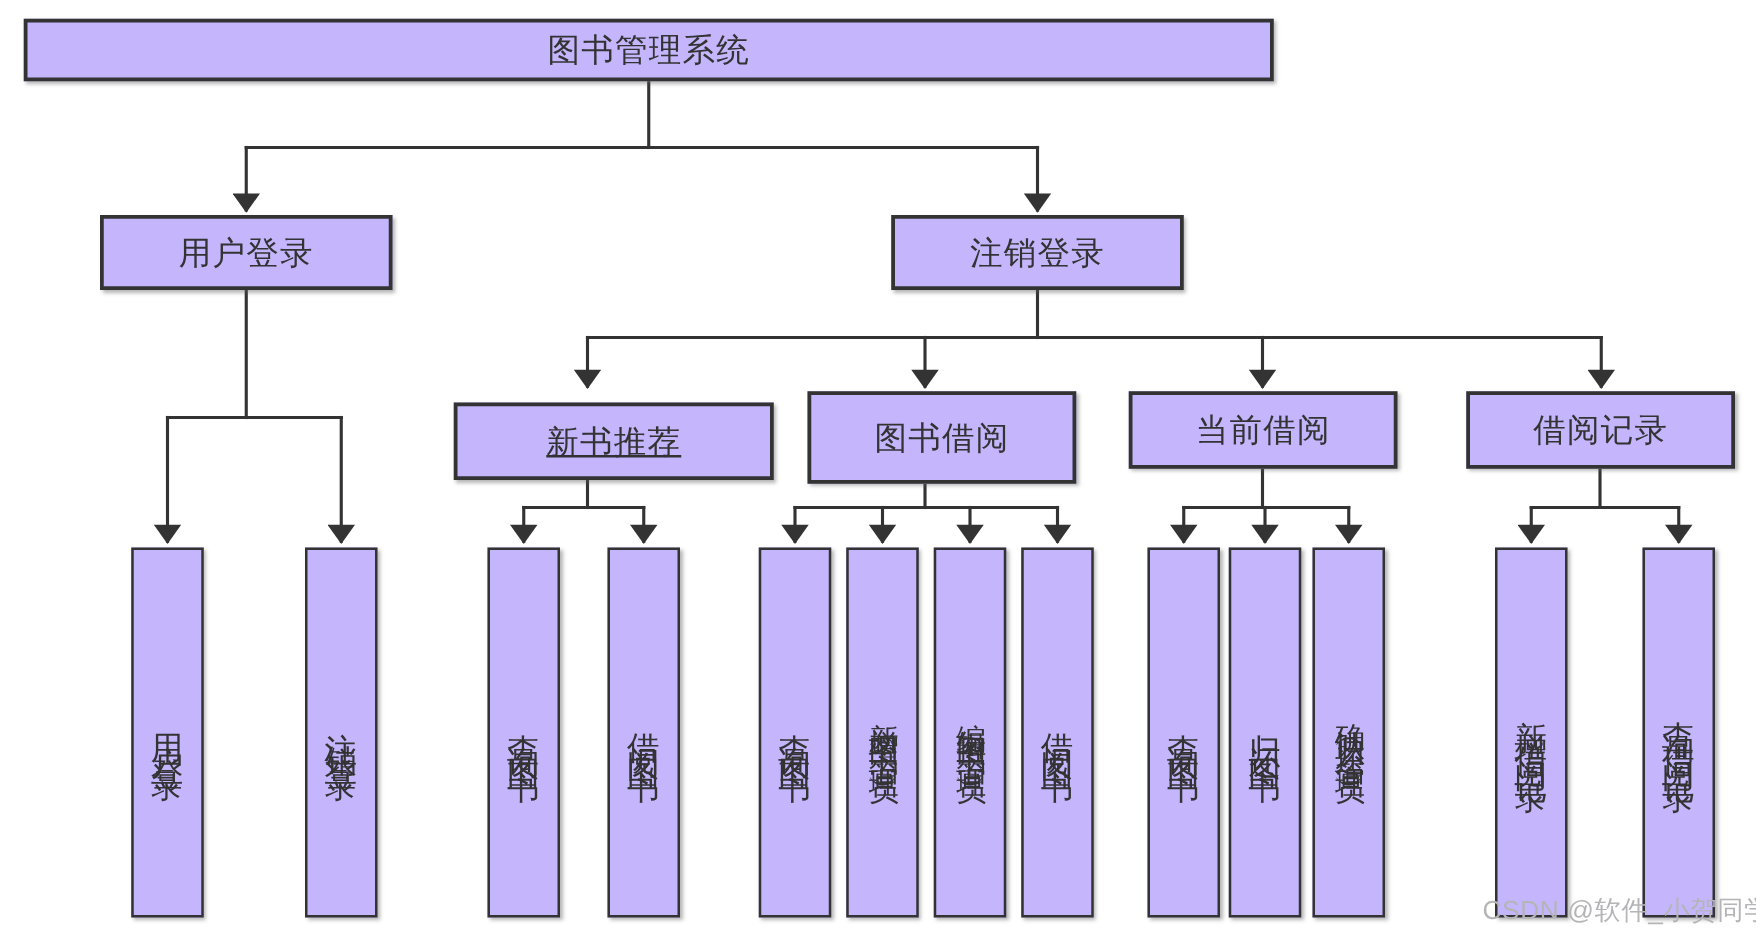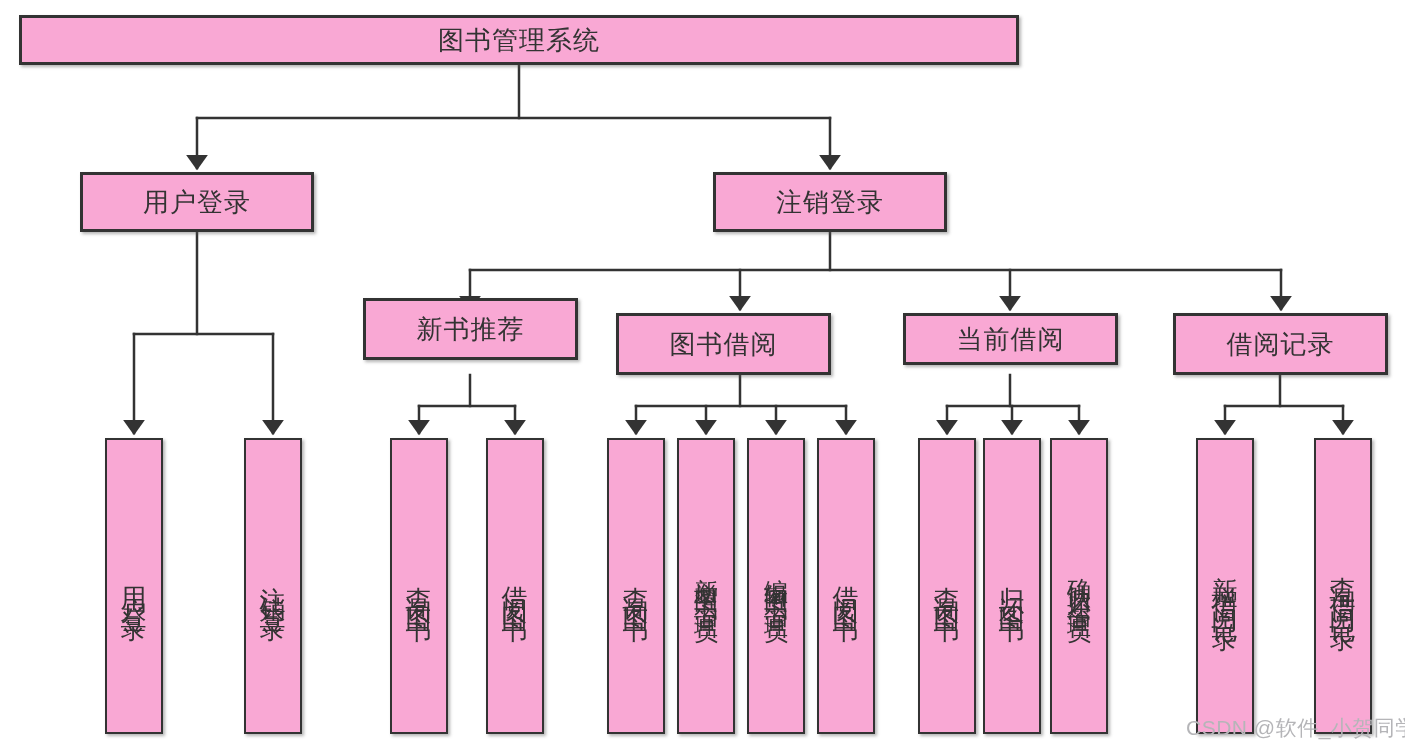--- a/index.html
+++ b/index.html
@@ -3,21 +3,21 @@
 <meta charset="utf-8">
 <style>
   html,body{margin:0;padding:0;background:#ffffff;}
   body{font-family:"Liberation Sans","DejaVu Sans",sans-serif;}
   .canvas{
     position:relative;width:1405px;height:747px;background:#ffffff;overflow:hidden;
   }
   .wires{position:absolute;left:0;top:0;z-index:0;}
   .box{
     position:absolute;box-sizing:border-box;z-index:1;
-    background:#f9a8d4;border:3px solid #333333;
+    background:#c4b5fd;border:3px solid #333333;
     box-shadow:2px 2px 3px rgba(90,90,90,0.45);
     display:flex;align-items:center;justify-content:center;
     color:#333333;
   }
   .hlabel{font-size:26px;letter-spacing:1px;white-space:nowrap;}
   .leaf{
     writing-mode:vertical-rl;text-orientation:mixed;
     font-size:26px;letter-spacing:10px;line-height:1;
     border-width:2.5px;
   }
@@ -80,23 +80,23 @@
       <path d="M1225,406 V433" marker-end="url(#arrow)"></path>
       <path d="M1343,406 V433" marker-end="url(#arrow)"></path>
     </g>
   </svg>
 
   <div class="box hlabel" style="left:19px;top:15px;width:1000px;height:50px;">图书管理系统</div>
 
   <div class="box hlabel" style="left:80px;top:172px;width:234px;height:60px;">用户登录</div>
   <div class="box hlabel" style="left:713px;top:172px;width:234px;height:60px;">注销登录</div>
 
-  <div class="box hlabel" style="left:363px;top:298px;width:215px;height:62px;">新书推荐</div>
-  <div class="box hlabel" style="left:616px;top:313px;width:215px;height:62px;">图书借阅</div>
-  <div class="box hlabel" style="left:903px;top:313px;width:215px;height:52px;">当前借阅</div>
+  <div class="box hlabel" style="left:363px;top:322px;width:256px;height:62px;text-decoration:underline;">新书推荐</div>
+  <div class="box hlabel" style="left:646px;top:313px;width:215px;height:74px;">图书借阅</div>
+  <div class="box hlabel" style="left:903px;top:313px;width:215px;height:62px;">当前借阅</div>
   <div class="box hlabel" style="left:1173px;top:313px;width:215px;height:62px;">借阅记录</div>
 
   <div class="box leaf" style="left:105px;top:438px;width:58px;height:296px;">用户登录</div>
   <div class="box leaf" style="left:244px;top:438px;width:58px;height:296px;">注销登录</div>
 
   <div class="box leaf" style="left:390px;top:438px;width:58px;height:296px;">查询图书</div>
   <div class="box leaf" style="left:486px;top:438px;width:58px;height:296px;">借阅图书</div>
 
   <div class="box leaf" style="left:607px;top:438px;width:58px;height:296px;">查询图书</div>
   <div class="box leaf long" style="left:677px;top:438px;width:58px;height:296px;">新增图书（管理员）</div>

